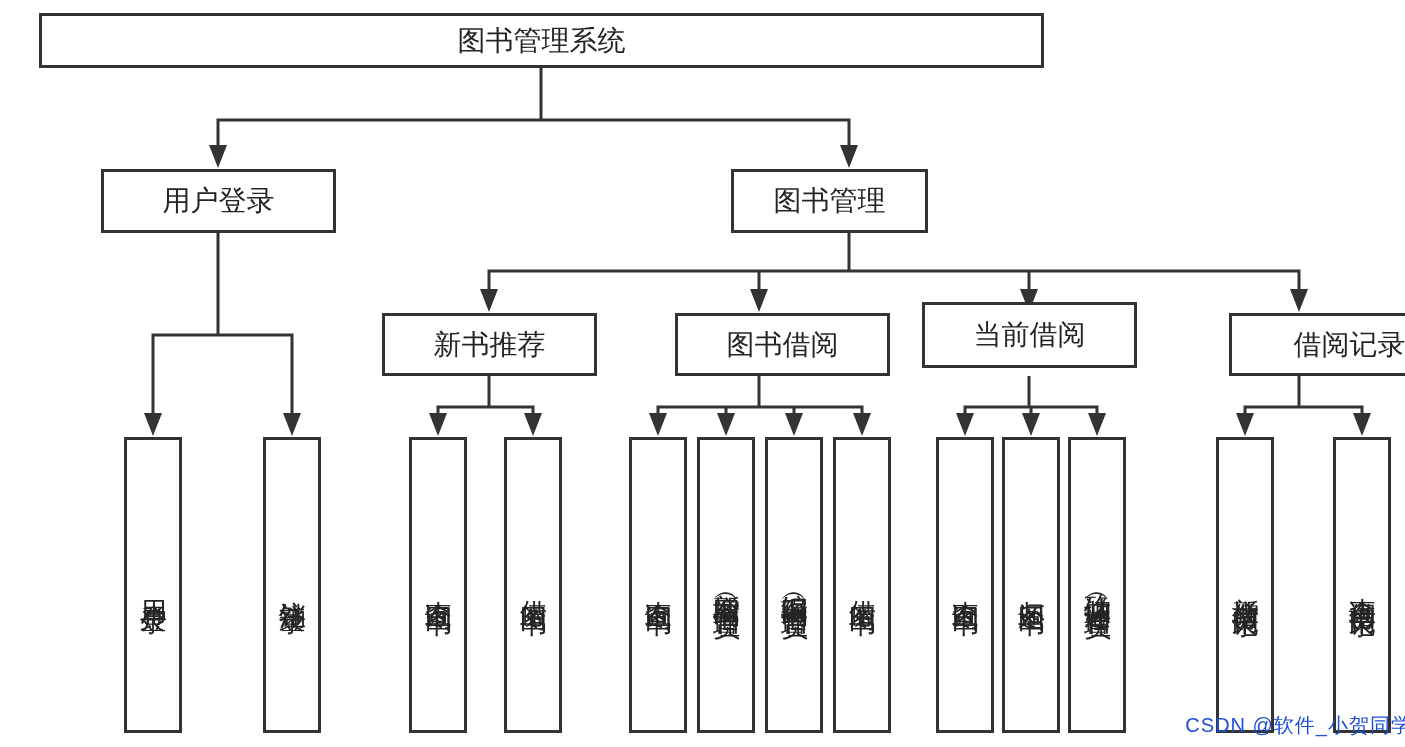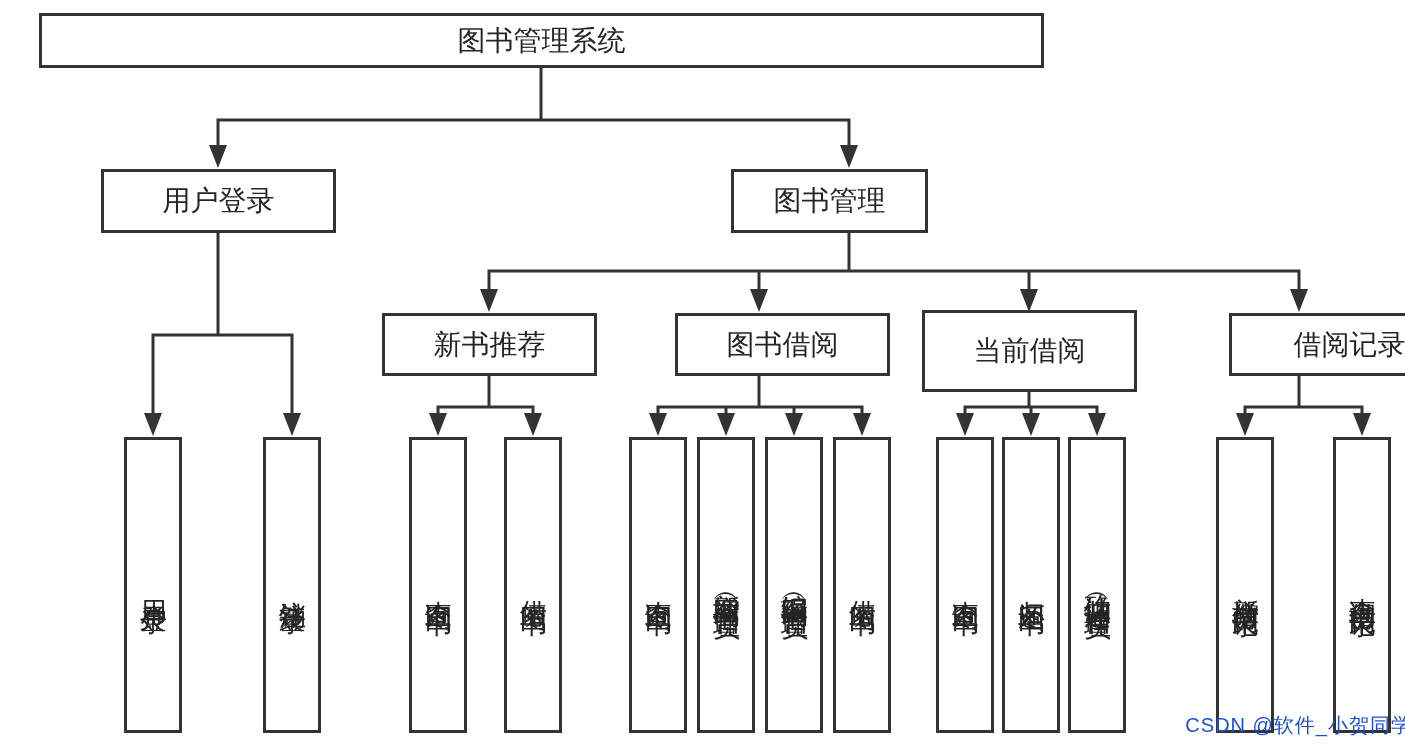--- a/index.html
+++ b/index.html
@@ -100,21 +100,21 @@
   <div class="node" style="left:20px; top:13px; width:1005px; height:55px;">图书管理系统</div>
 
   <div class="node" style="left:82px; top:169px; width:235px; height:64px;">用户登录</div>
   <div class="node" style="left:712px; top:169px; width:197px; height:64px;">图书管理</div>
 
   <div class="node leaf" style="left:105px; top:437px; width:58px; height:296px;">用户登录</div>
   <div class="node leaf" style="left:244px; top:437px; width:58px; height:296px;">注销登录</div>
 
   <div class="node" style="left:363px; top:313px; width:215px; height:63px;">新书推荐</div>
   <div class="node" style="left:656px; top:313px; width:215px; height:63px;">图书借阅</div>
-  <div class="node" style="left:903px; top:310px; width:215px; height:82px;">当前借阅</div>
+  <div class="node" style="left:903px; top:302px; width:215px; height:66px;">当前借阅</div>
   <div class="node" style="left:1210px; top:313px; width:241px; height:63px;">借阅记录</div>
 
   <div class="node leaf" style="left:390px; top:437px; width:58px; height:296px;">查询图书</div>
   <div class="node leaf" style="left:485px; top:437px; width:58px; height:296px;">借阅图书</div>
 
   <div class="node leaf" style="left:610px; top:437px; width:58px; height:296px;">查询图书</div>
   <div class="node leaf" style="left:678px; top:437px; width:58px; height:296px;">新增图书（管理员）</div>
   <div class="node leaf" style="left:746px; top:437px; width:58px; height:296px;">编辑图书（管理员）</div>
   <div class="node leaf" style="left:814px; top:437px; width:58px; height:296px;">借阅图书</div>
 

